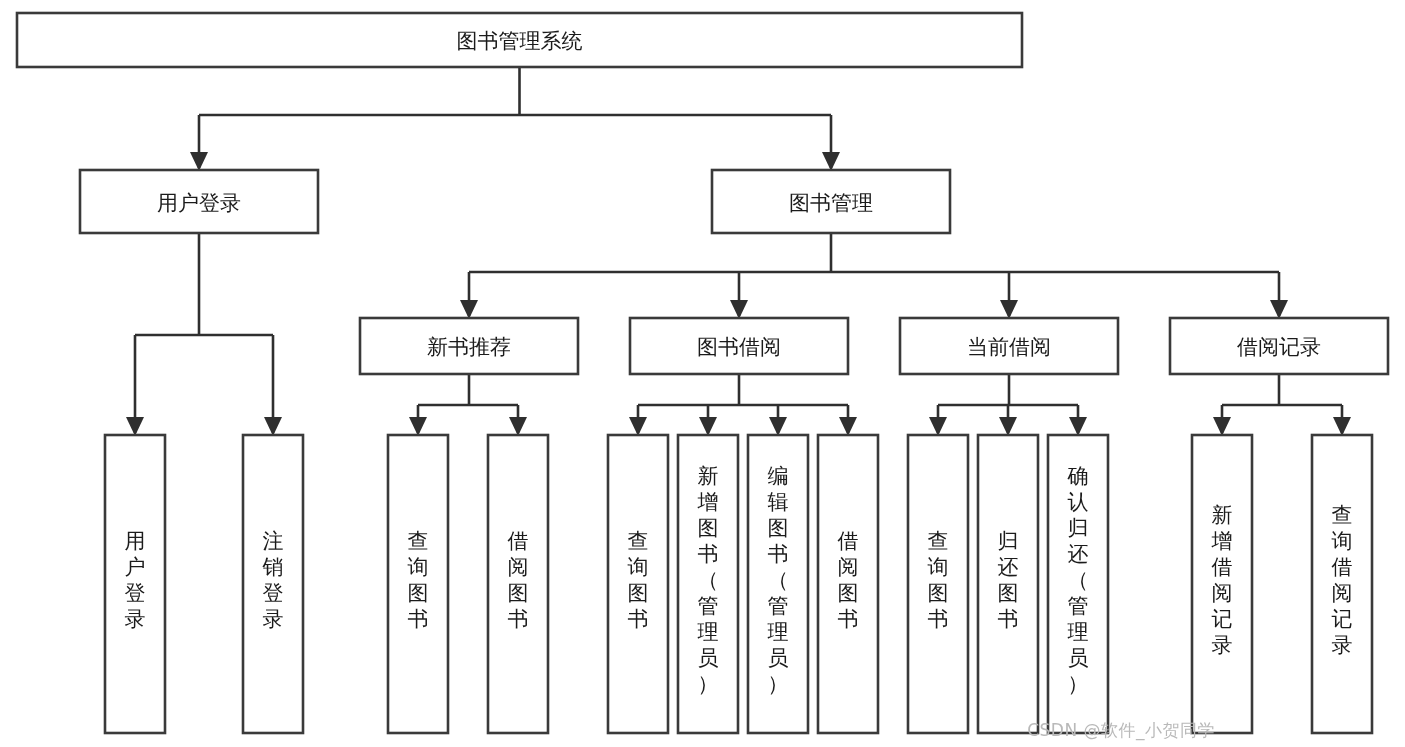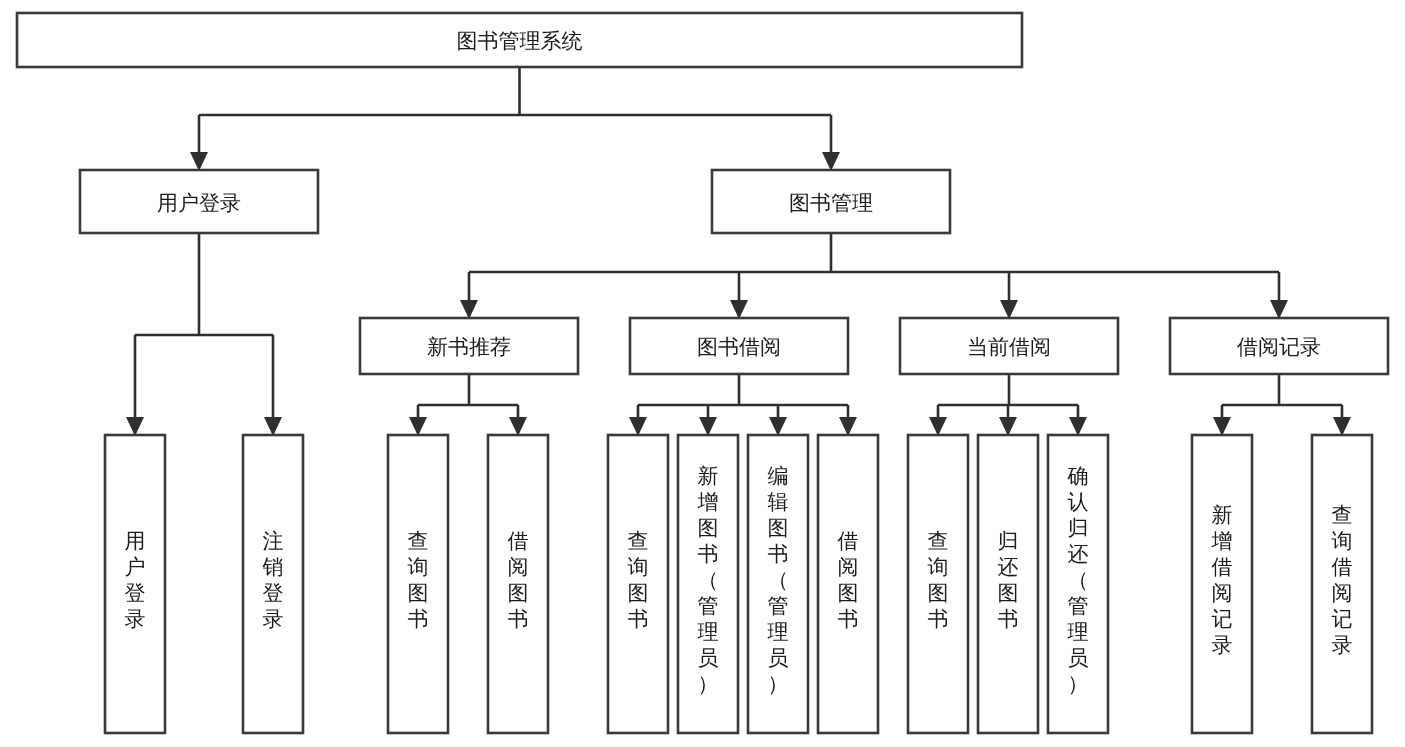--- a/index.html
+++ b/index.html
@@ -201,13 +201,14 @@
         <g>
           <rect x="1192" y="435" width="60" height="298" class="node-box"></rect>
           <text x="1222" class="node-label-v"><tspan x="1222" y="522">新</tspan><tspan x="1222" y="548">增</tspan><tspan x="1222" y="574">借</tspan><tspan x="1222" y="600">阅</tspan><tspan x="1222" y="626">记</tspan><tspan x="1222" y="652">录</tspan></text>
         </g>
         <g>
           <rect x="1312" y="435" width="60" height="298" class="node-box"></rect>
           <text x="1342" class="node-label-v"><tspan x="1342" y="522">查</tspan><tspan x="1342" y="548">询</tspan><tspan x="1342" y="574">借</tspan><tspan x="1342" y="600">阅</tspan><tspan x="1342" y="626">记</tspan><tspan x="1342" y="652">录</tspan></text>
         </g>
       </g>
   </svg>
+  <div class="watermark">CSDN @软件_小贺同学</div>
 </div>
 
 </body></html>

